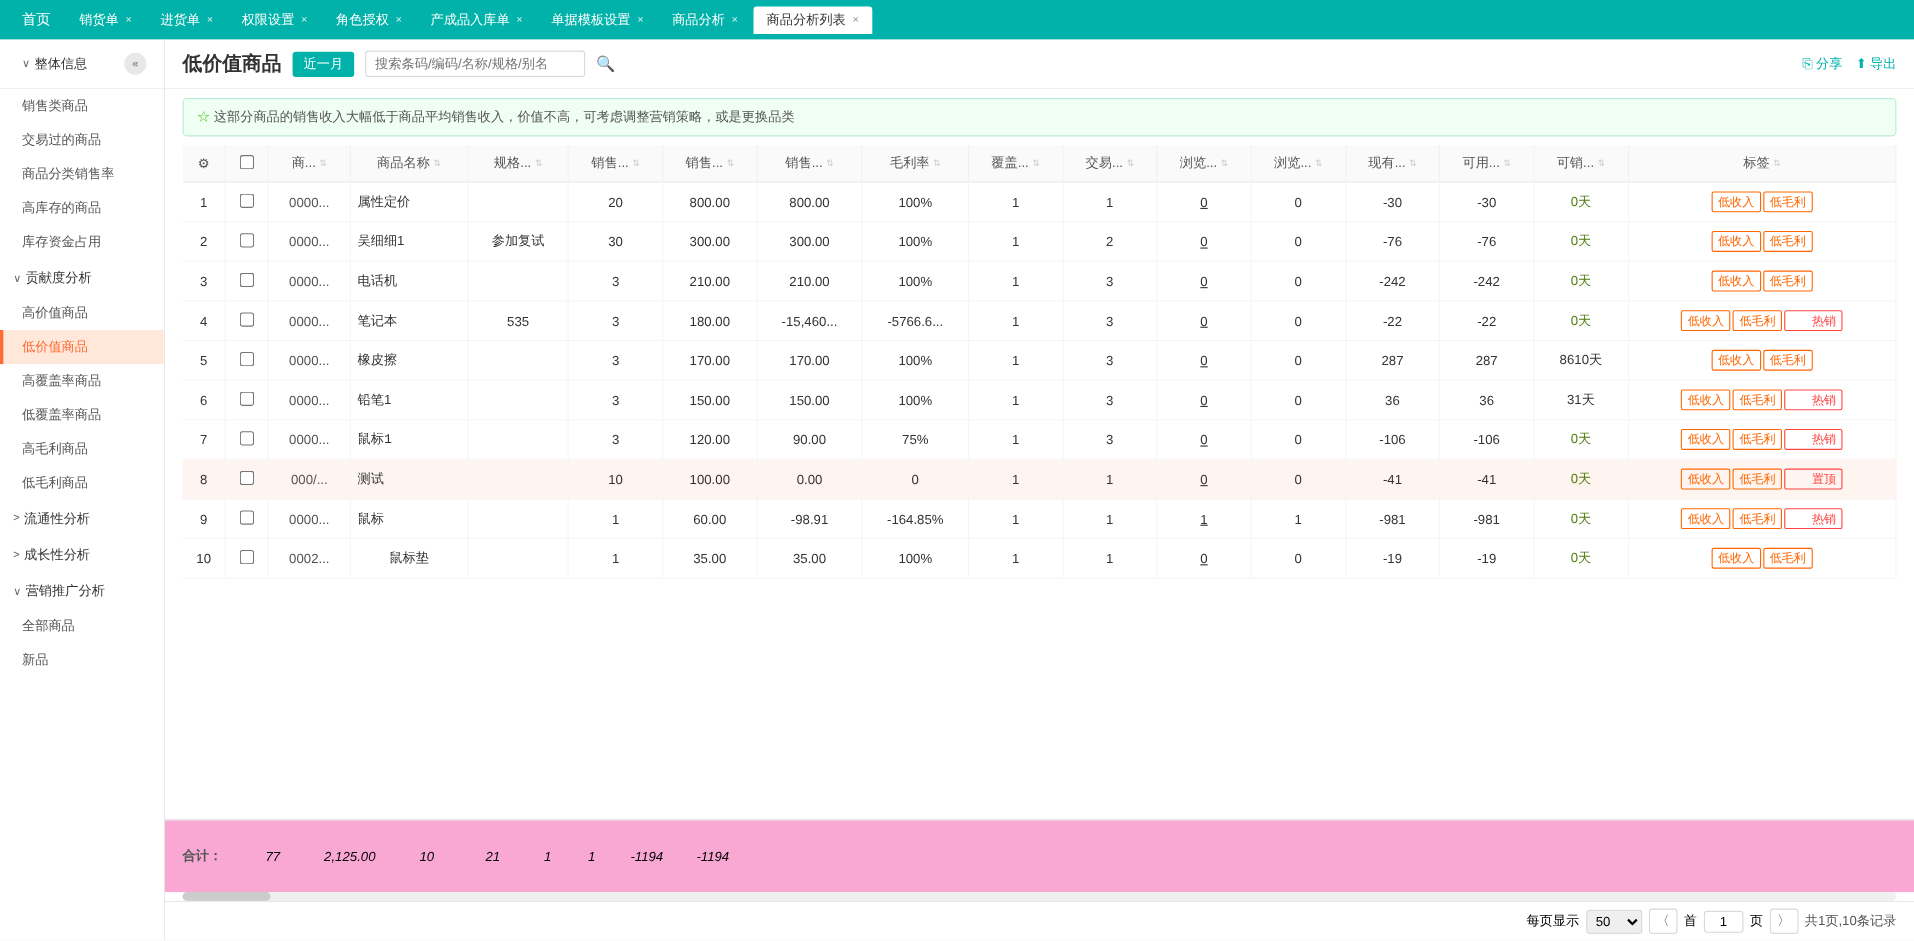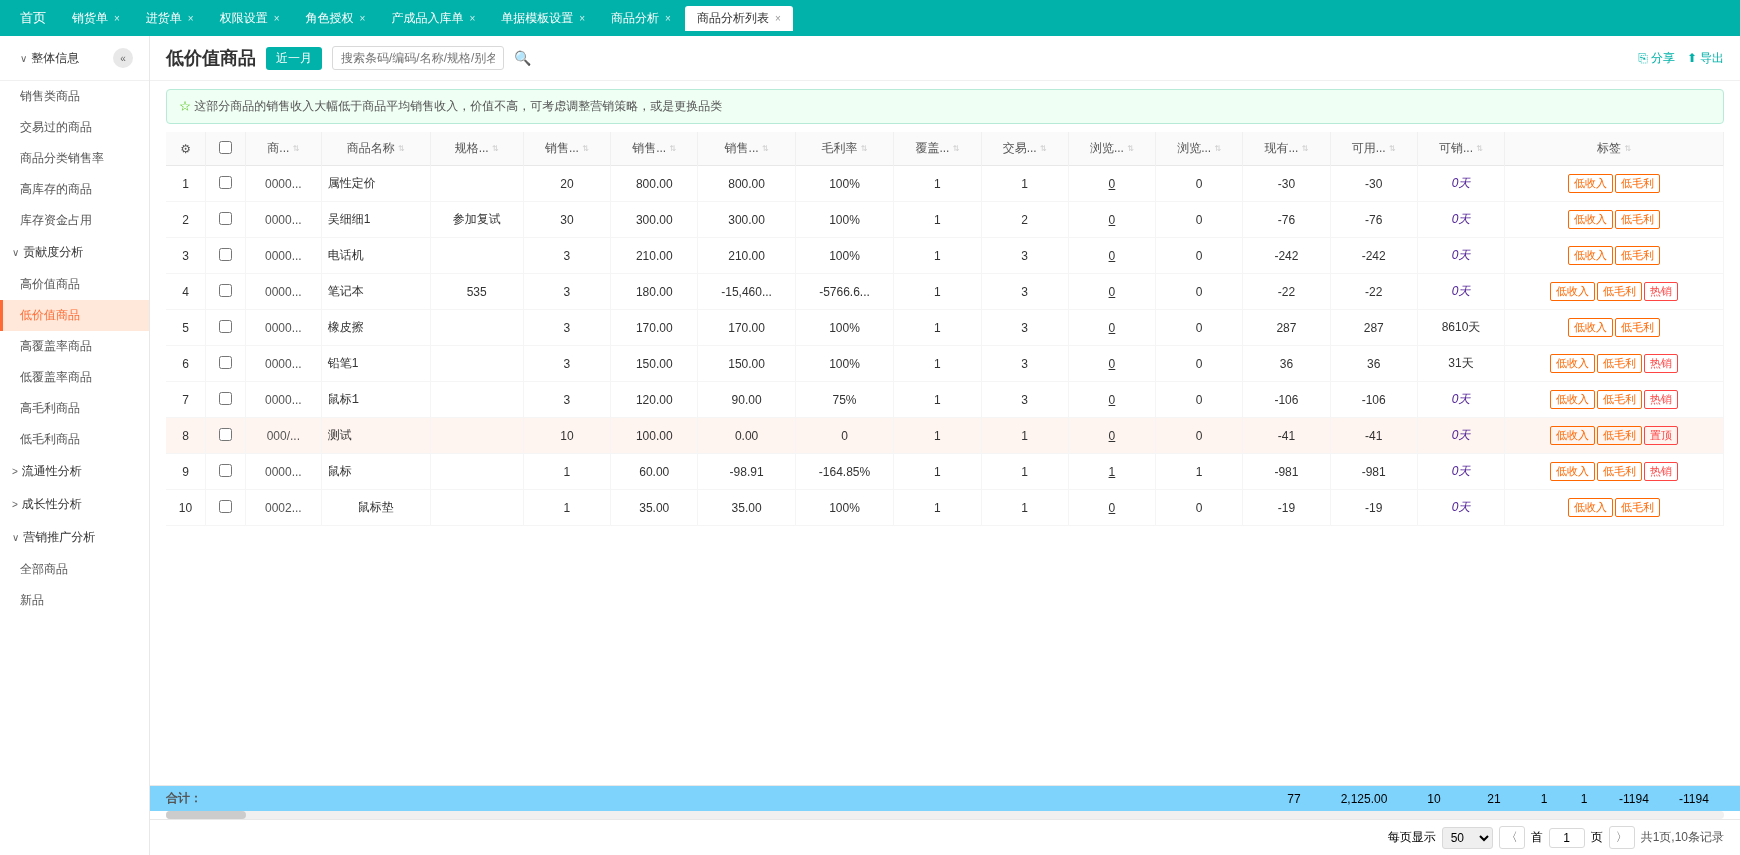--- a/index.html
+++ b/index.html
@@ -104,21 +104,21 @@
       border: none;
       padding: 3px 10px;
       border-radius: 3px;
       cursor: pointer;
       font-size: 12px;
     }
     .search-box {
       border: 1px solid #d9d9d9;
       border-radius: 3px;
       padding: 4px 8px;
-      width: 172px;
+      width: 200px;
       outline: none;
       font-size: 12px;
       color: #15803d;
     }
     .search-icon-wrap {
       color: #00b2a9;
       font-size: 14px;
       cursor: pointer;
     }
     .header-actions {
@@ -186,33 +186,33 @@
     tr.highlighted td { background: #fff5f0; }
     .tag {
       display: inline-block;
       padding: 1px 5px;
       border-radius: 2px;
       font-size: 11px;
       margin: 1px;
       text-align: right;
     }
     .tag-orange { color: #ff6600; border: 1px solid #ff6600; }
-    .tag-red { color: #ff4444; border: 1px solid #ff4444; }
+    .tag-red { color: #ff4444; border: 1px solid #ff4444; padding-left: 24px; }
     .link-underline { text-decoration: underline; color: #333; cursor: pointer; }
-    .days-orange { color: #4c1d95; font-style: italic; }
+    .days-orange { color: #4d7c0f; }
     .days-normal { color: #333; }
 
     
     .table-footer {
       border-top: 1px solid #e8e8e8;
-      padding: 4px 16px;
+      padding: 24px 16px;
       display: flex;
       align-items: center;
       gap: 8px;
-      background: #7dd3fc;
+      background: #f9a8d4;
       flex-shrink: 0;
     }
     .footer-label { color: #555; font-weight: bold; margin-right: 8px; }
 
     
     .pagination {
       display: flex;
       align-items: center;
       justify-content: flex-end;
       padding: 6px 16px;
@@ -582,21 +582,21 @@
       <td>-19</td>
       <td class="days-orange">0天</td>
       <td><span class="tag tag-orange">低收入</span><span class="tag tag-orange">低毛利</span></td>
     </tr>
           </tbody>
       </table>
     </div>
 
     <div class="table-footer">
       <span class="footer-label">合计：</span>
-      <div style="flex:1; display:flex; justify-content:flex-end; align-items:center;">
+      <div style="flex:1; display:flex; justify-content:flex-start; align-items:center;font-style:italic;">
         <span style="min-width:60px; text-align:center;">77</span>
         <span style="min-width:80px; text-align:center;">2,125.00</span>
         <span style="min-width:60px; text-align:center;">10</span>
         <span style="min-width:60px; text-align:center;">21</span>
         <span style="min-width:40px; text-align:center;">1</span>
         <span style="min-width:40px; text-align:center;">1</span>
         <span style="min-width:60px; text-align:center;">-1194</span>
         <span style="min-width:60px; text-align:center;">-1194</span>
       </div>
     </div>

